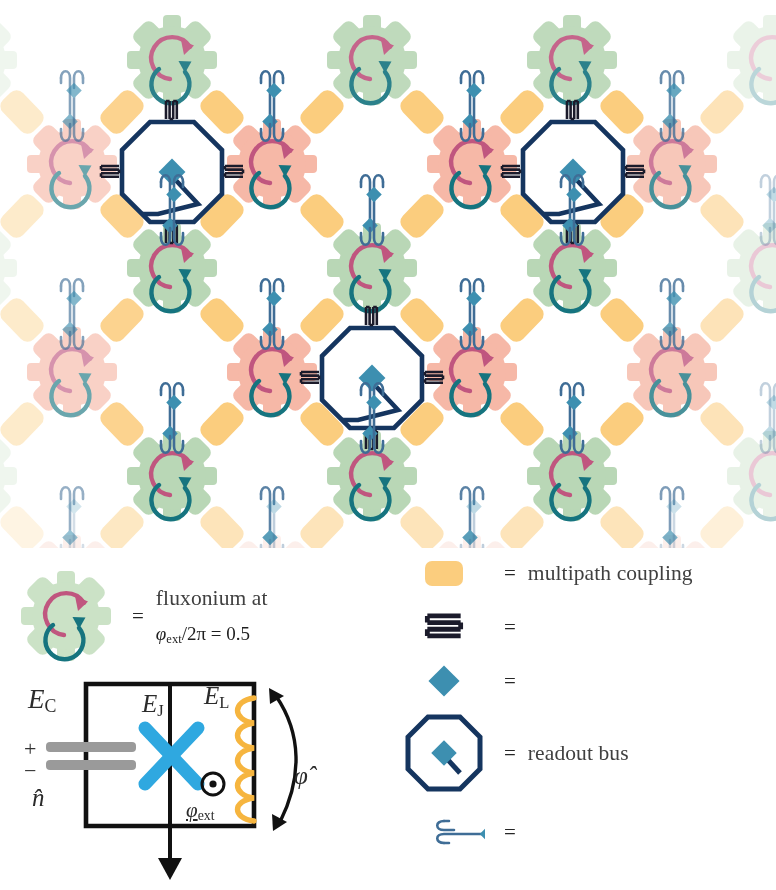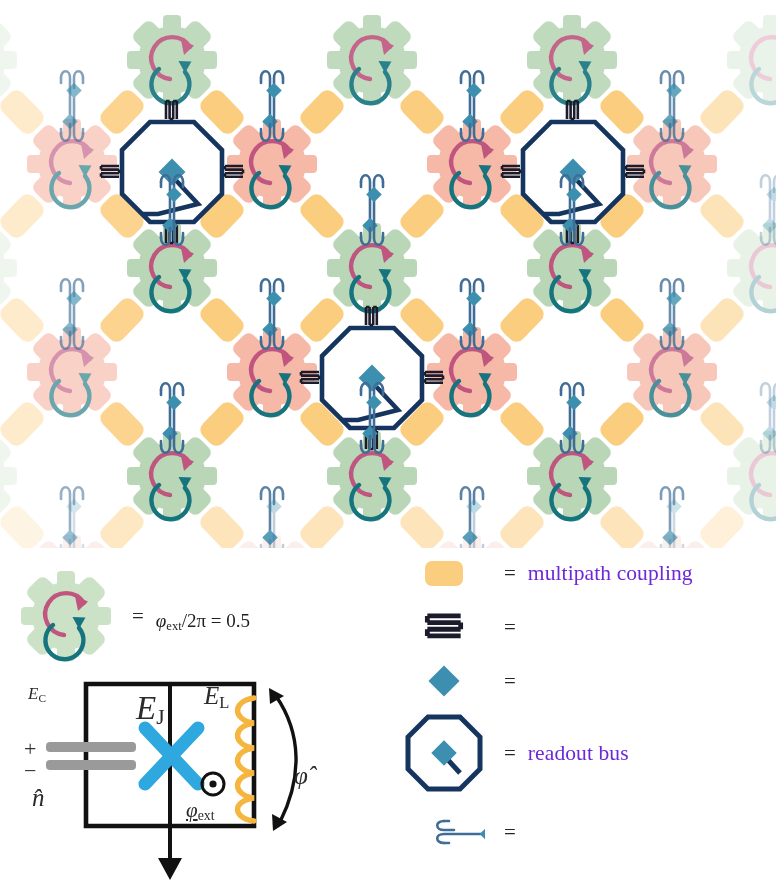--- a/index.html
+++ b/index.html
@@ -13,21 +13,21 @@
 
   
   #legend{position:absolute;left:0;top:548px;width:776px;height:342px;}
 
   .lg-col-left{position:absolute;left:0;top:0;width:390px;height:342px;}
   .lg-col-right{position:absolute;left:390px;top:0;width:386px;height:342px;}
 
   .lg-row{position:absolute;display:flex;align-items:center;}
   .lg-icon{flex:0 0 auto;display:flex;align-items:center;justify-content:center;}
   .lg-eq{font-size:21px;margin:0 12px 0 14px;color:#262626;}
-  .lg-txt{font-size:21.5px;line-height:1.22;color:#6d28d9;letter-spacing:.1px;}
+  .lg-txt{font-size:21.5px;line-height:1.22;color:#404040;letter-spacing:.1px;}
   .lg-sub{font-size:19px;margin-top:12px;color:#1f1f1f;}
 
   .math-i{font-family:"Liberation Serif",serif;font-style:italic;}
   .sub{font-size:.66em;vertical-align:-.24em;font-style:normal;}
 
   #circuit{position:absolute;left:8px;top:118px;width:330px;height:222px;}
 </style>
 </head>
 <body>
 
@@ -595,20 +595,21 @@
         <div class="lg-icon">
           <svg width="104" height="104" viewBox="-52 -52 104 104">
             <g fill="#cbe2c6">
                 <use href="#gear"></use>
               </g>
             <use href="#arrows"></use>
           </svg>
         </div>
         <span class="lg-eq">=</span>
         <div>
+          <div class="lg-txt">fluxonium at</div>
           <div class="lg-sub">
             <span class="math-i">φ</span><span class="sub">ext</span><span>/2π = 0.5</span>
           </div>
         </div>
       </div>
 
       <div id="circuit">
         <svg width="330" height="222" viewBox="0 0 330 222">
 
           <path d="M 78,18 L 246,18 L 246,160 L 78,160 Z" fill="none" stroke="#111111" stroke-width="4.6" stroke-linejoin="miter"></path>
@@ -637,24 +638,24 @@
           </g>
 
           <g>
             <path d="M 268,30 C 294,68 294,112 272,156" fill="none" stroke="#111111" stroke-width="3.4" stroke-linecap="round"></path>
             <path d="M 261,22 L 276,30 L 262,38 Z" fill="#111111"></path>
             <path d="M 264,148 L 279,156 L 265,165 Z" fill="#111111"></path>
           </g>
         </svg>
 
         
-        <div style="position:absolute;left:20px;top:18px;font-size:17px;">
+        <div style="position:absolute;left:20px;top:18px;font-size:27px;">
           <span class="math-i">E</span><span class="sub math-i">C</span>
         </div>
-        <div style="position:absolute;left:128px;top:24px;font-size:33px;">
+        <div style="position:absolute;left:134px;top:24px;font-size:25px;">
           <span class="math-i">E</span><span class="sub math-i">J</span>
         </div>
         <div style="position:absolute;left:196px;top:16px;font-size:25px;">
           <span class="math-i">E</span><span class="sub math-i">L</span>
         </div>
         <div style="position:absolute;left:16px;top:70px;font-size:22px;color:#333;">+</div>
         <div style="position:absolute;left:16px;top:92px;font-size:22px;color:#333;">−</div>
         <div style="position:absolute;left:24px;top:118px;font-size:25px;" class="math-i">n̂</div>
         <div style="position:absolute;left:178px;top:132px;font-size:21px;text-decoration:underline;">
           <span class="math-i">φ</span><span class="sub">ext</span>

